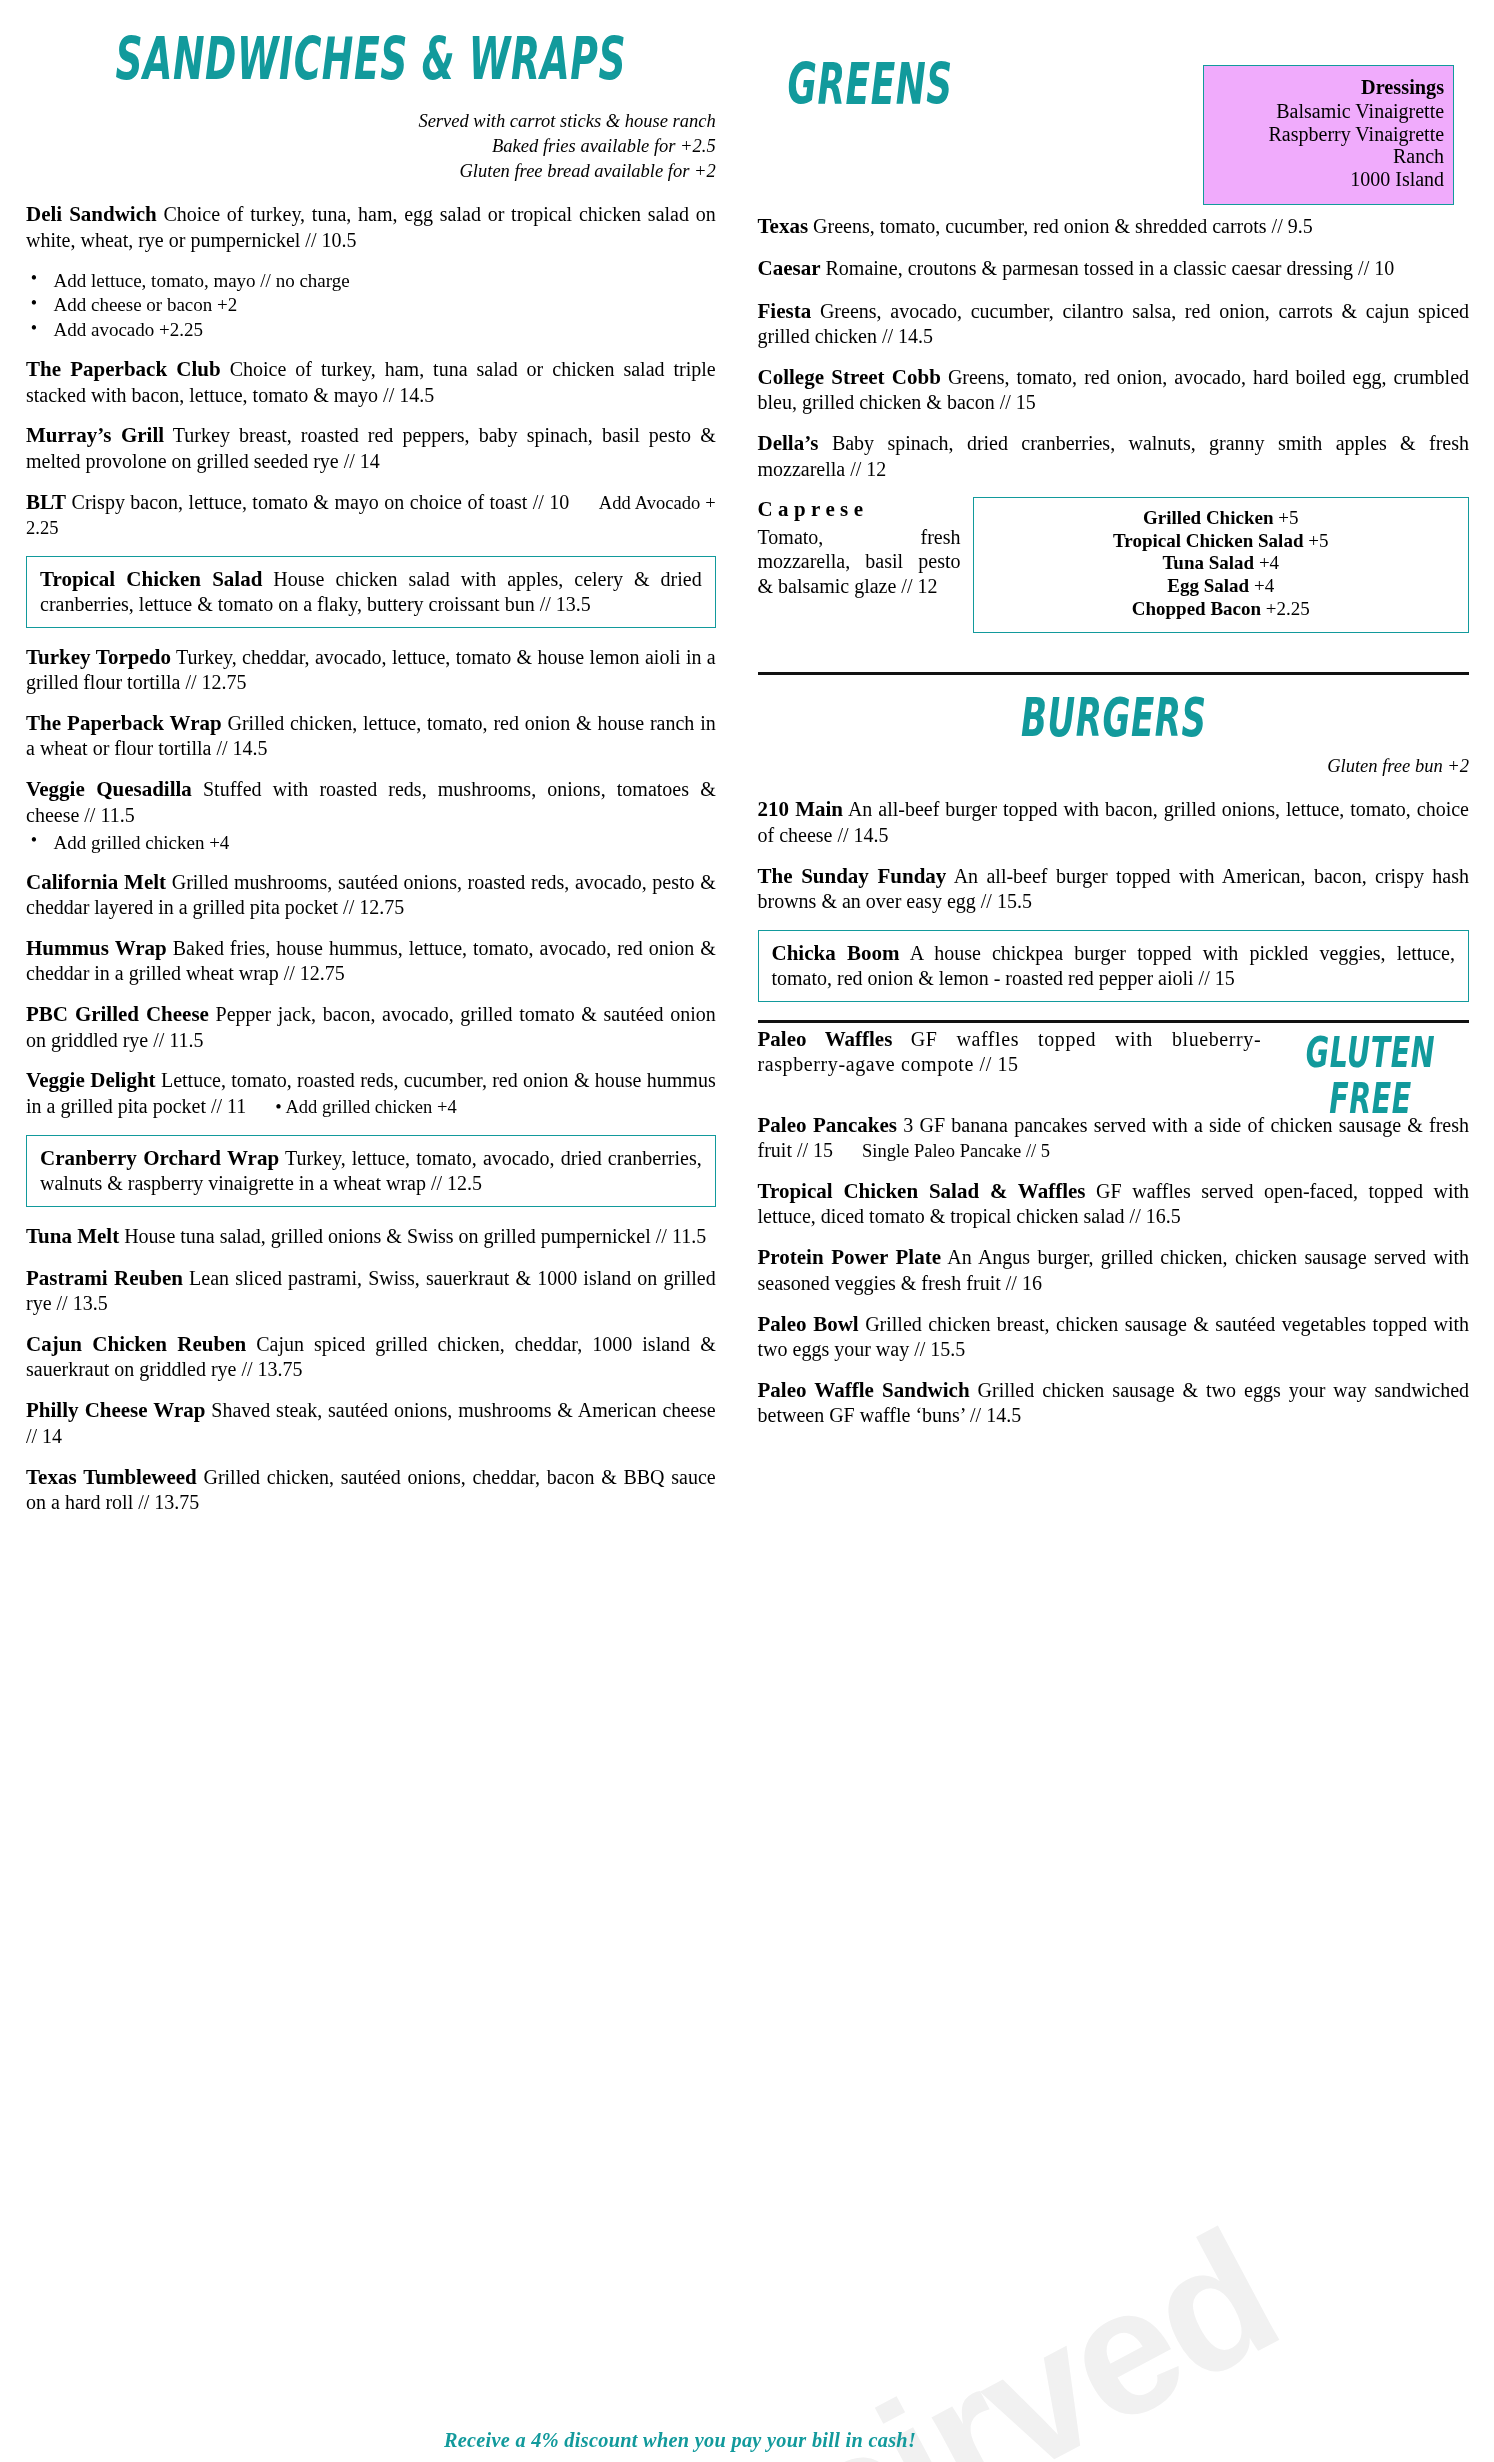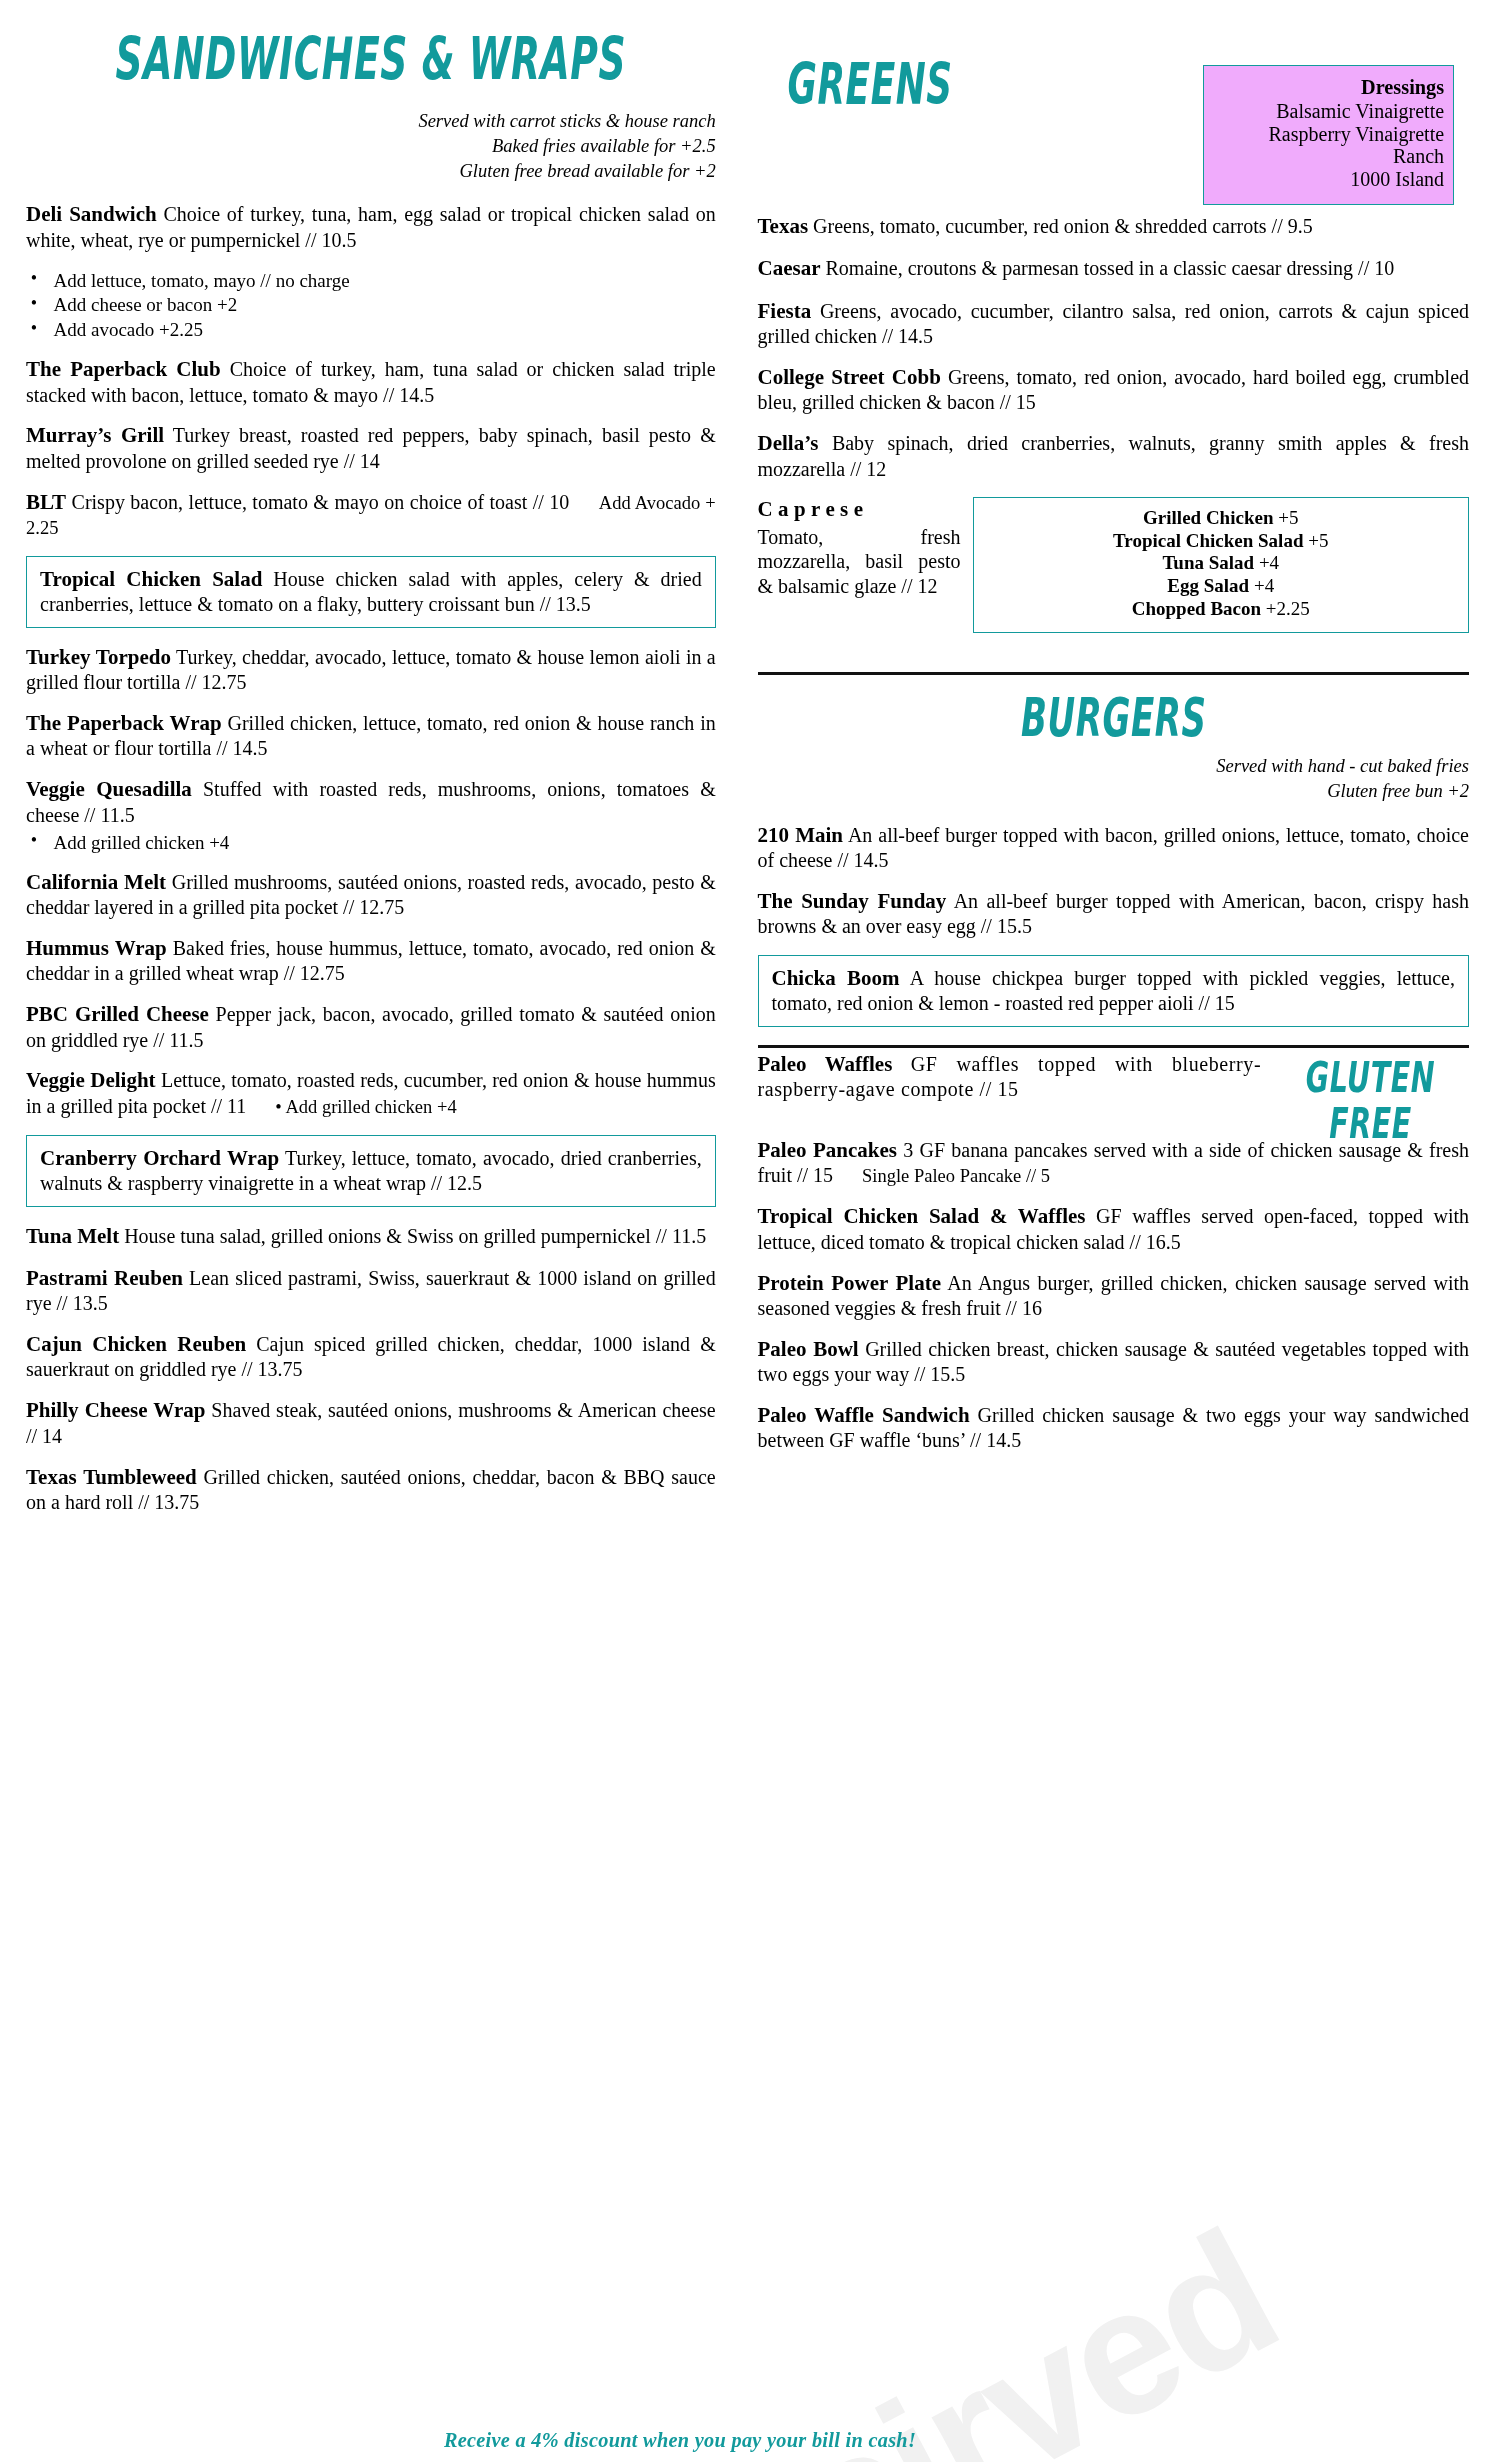--- a/index.html
+++ b/index.html
@@ -434,21 +434,20 @@
             <span>+2.25</span>
           </div>
         </div>
       </div>
 
       <hr class="rule">
 
       <div class="script-head head-burgers">BURGERS</div>
 
       <div class="subnote">
-        <div>Served with hand - cut baked fries</div>
         <div>Gluten free bun +2</div>
       </div>
 
       <div class="item">
         <span class="nm">210 Main</span>
         <span class="desc">An all-beef burger topped with bacon, grilled onions, lettuce, tomato, choice of cheese // 14.5</span>
       </div>
 
       <div class="item">
         <span class="nm">The Sunday Funday</span>

